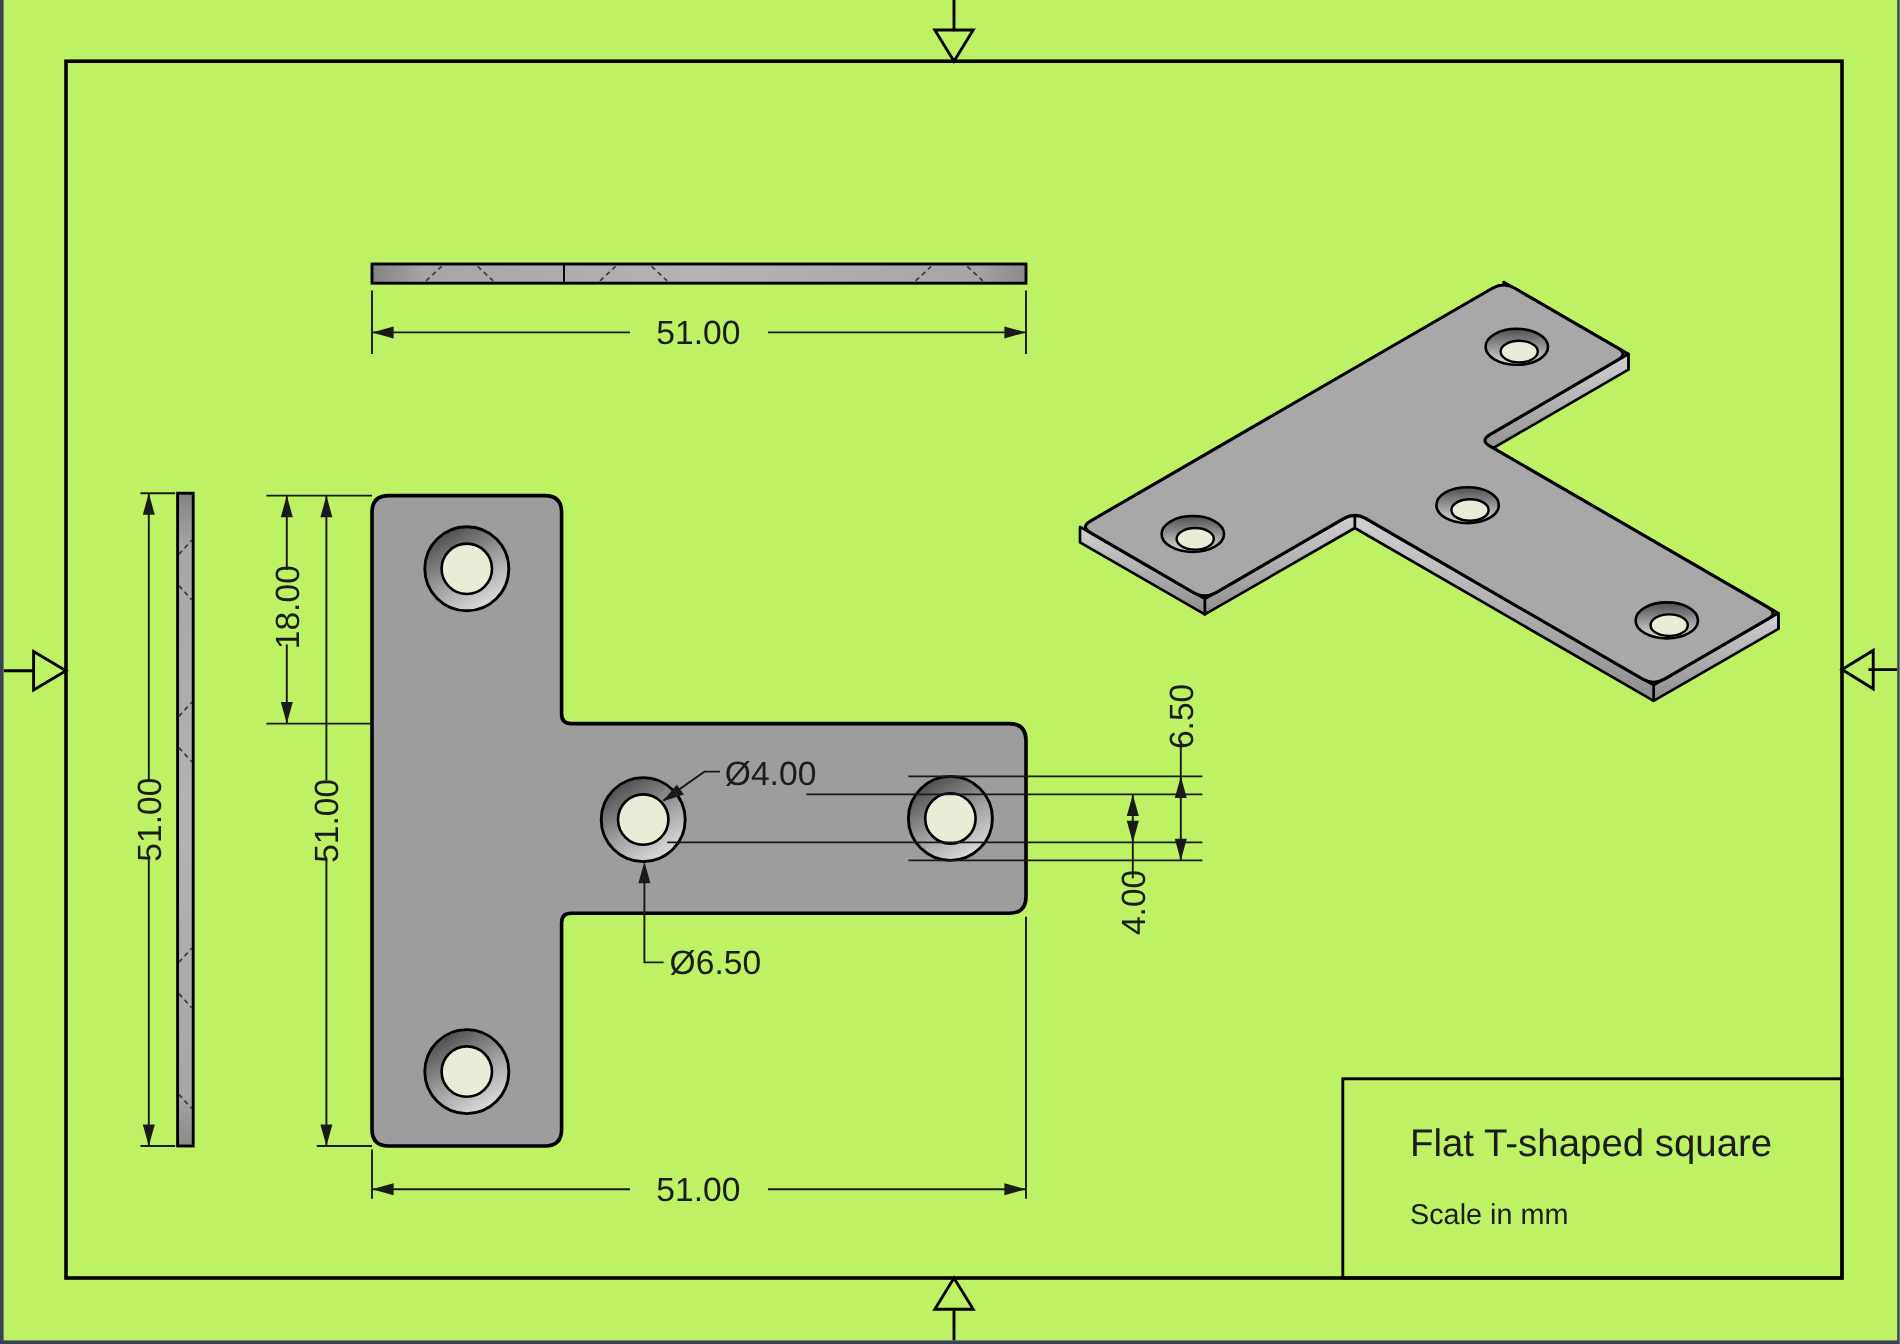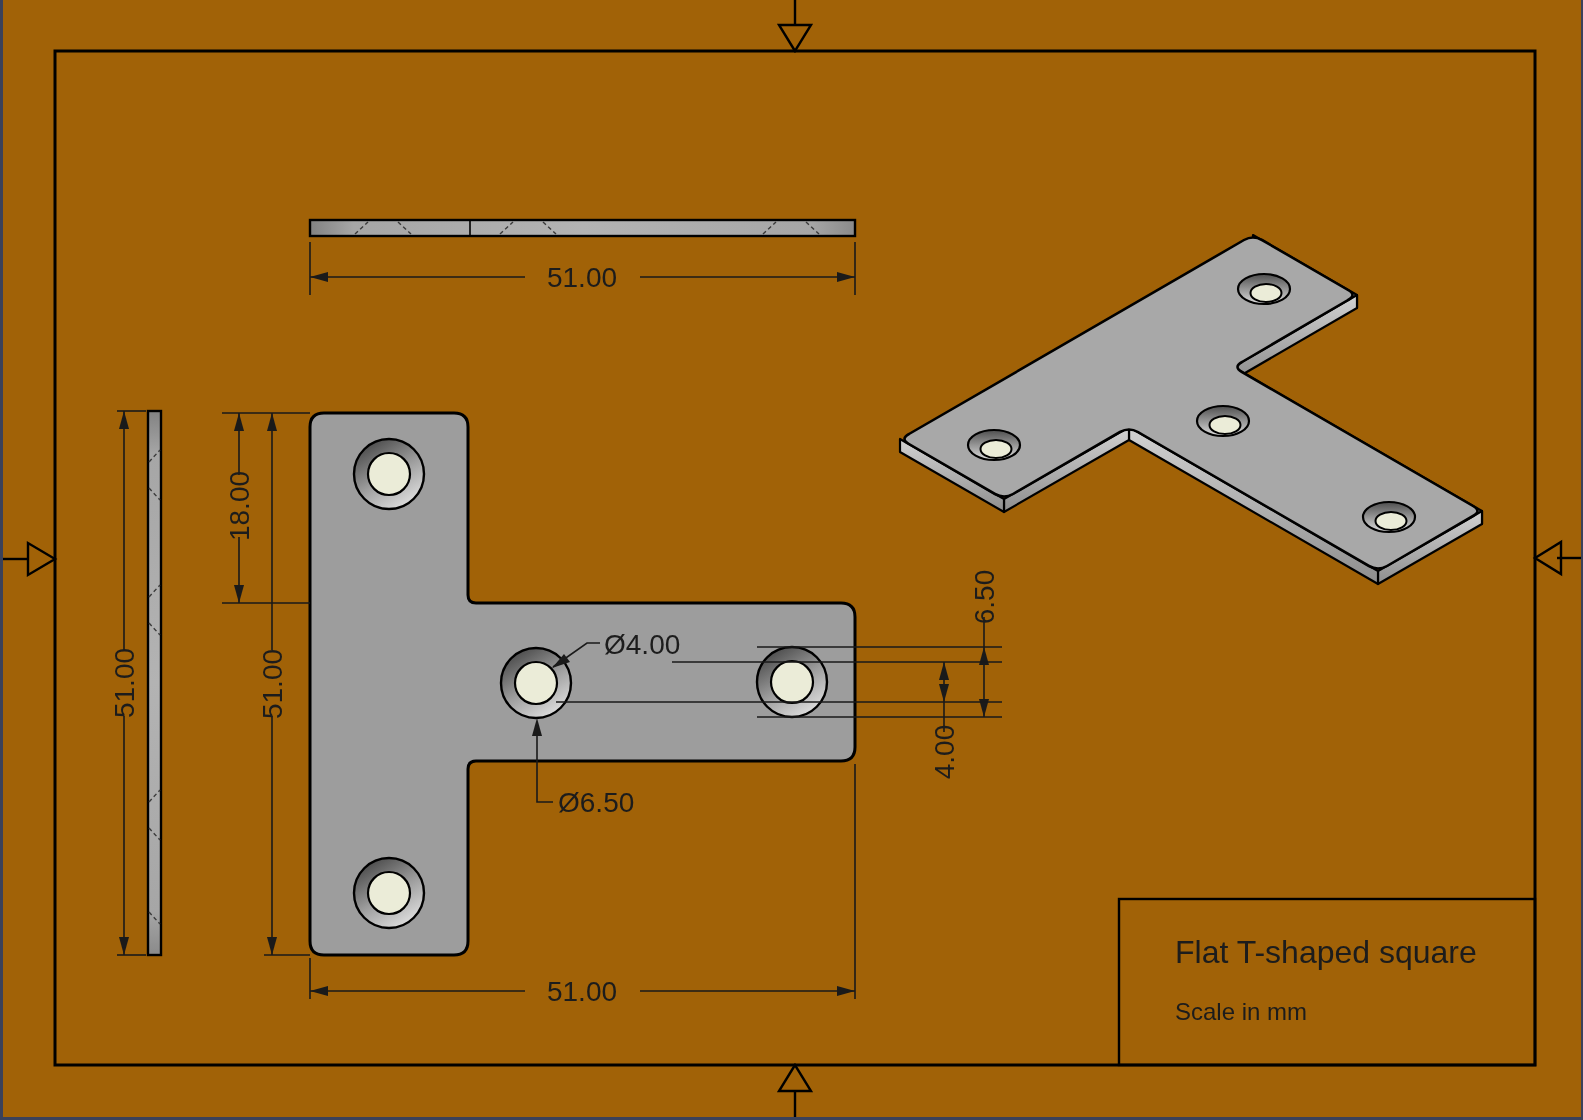--- a/index.html
+++ b/index.html
@@ -4,21 +4,21 @@
 <style>
   html,body{margin:0;padding:0;}
   body{
     width:1583px;height:1120px;position:relative;
     background:#3a415a;
     font-family:"Liberation Sans", sans-serif;
     overflow:hidden;
   }
   .page{
     position:absolute;left:3px;top:0;width:1578px;height:1117px;
-    background:#a16207;
+    background:#bef264;
   }
   svg{display:block;}
   text{fill:#1c1c1c;}
   .dimtext{font-size:28px;}
   .titletext{font-size:32px;}
   .scaletext{font-size:24px;}
 </style>
 </head>
 <body>
 

